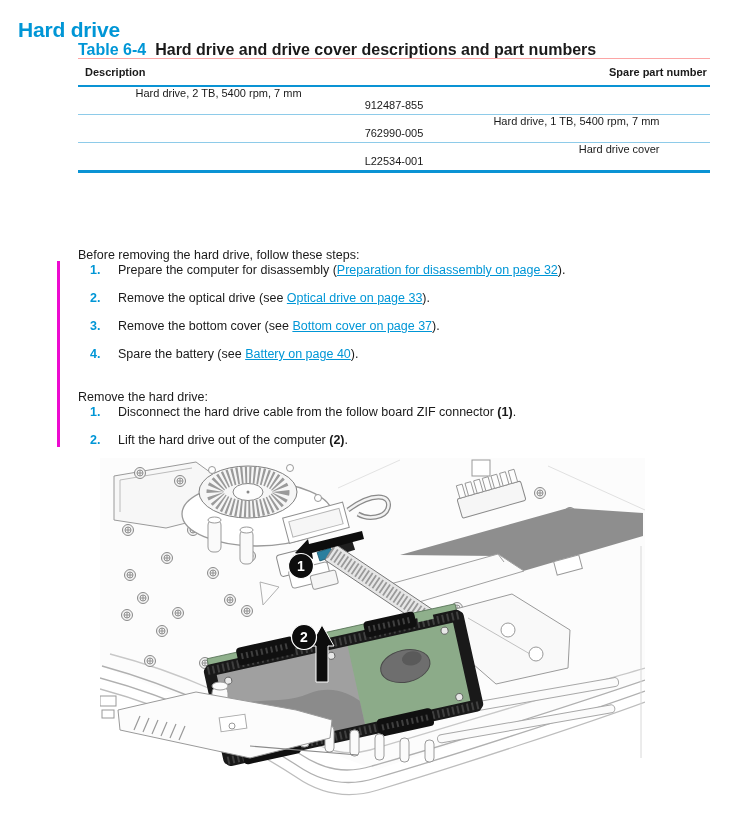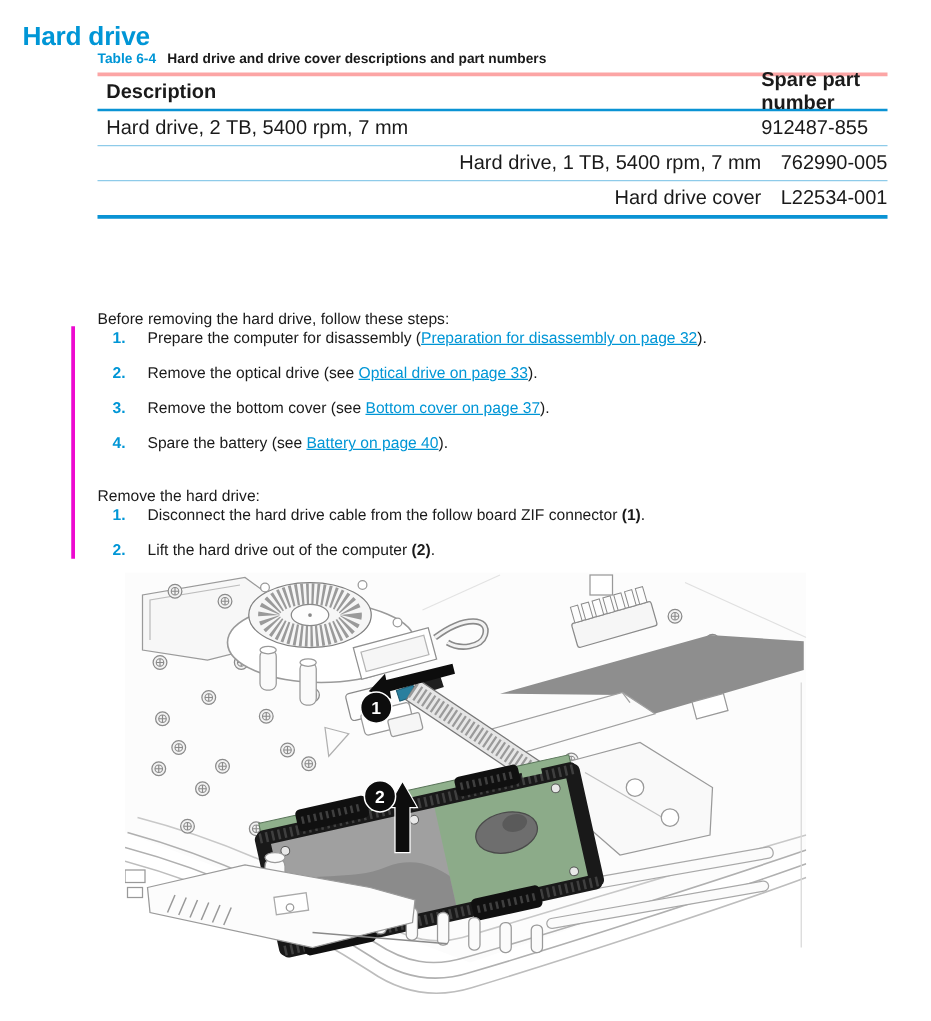--- a/index.html
+++ b/index.html
@@ -5,29 +5,29 @@
   html,body{margin:0;padding:0;}
   body{
     width:745px;height:817px;position:relative;background:#ffffff;
     font-family:"Liberation Sans",sans-serif;color:#1a1a1a;overflow:hidden;
   }
   .page-title{
     position:absolute;left:18px;top:4px;font-size:21px;font-weight:bold;color:#0096d6;
     letter-spacing:-0.2px;
   }
   .table-caption{
-    position:absolute;left:78px;top:41px;font-size:11px;font-weight:bold;white-space:nowrap;
+    position:absolute;left:78px;top:41px;font-size:16px;font-weight:bold;white-space:nowrap;
   }
   .table-caption .cap-label{color:#0096d6;margin-right:9px;}
   .parts-table{
     position:absolute;left:78px;top:58px;width:632px;
-    border-top:3px solid #fca5a5;border-bottom:3px solid #0a93d4;font-size:16px;
+    border-top:1px solid #fca5a5;border-bottom:3px solid #0a93d4;font-size:11px;
   }
   .thead{display:flex;align-items:center;height:26px;border-bottom:2px solid #0a93d4;font-weight:bold;}
-  .trow{display:flex;align-items:center;height:27px;}
+  .trow{display:flex;align-items:center;height:27px;flex-direction:column;}
   .trow + .trow{border-top:1px solid #8ecbe9;text-align:right;}
   .cell-desc{width:524px;padding-left:7px;}
   .cell-part{flex:1;}
   .para{position:absolute;left:78px;font-size:12.5px;white-space:nowrap;}
   #intro{top:235px;}
   #removal-intro{top:377px;}
   .step{position:absolute;left:78px;display:flex;font-size:12.5px;width:620px;white-space:nowrap;}
   .step .num{color:#0096d6;font-weight:bold;width:28px;padding-left:12px;flex:none;}
   #prep-1{top:263px;} #prep-2{top:291px;} #prep-3{top:319px;} #prep-4{top:347px;}
   #rem-1{top:405px;} #rem-2{top:433px;}

